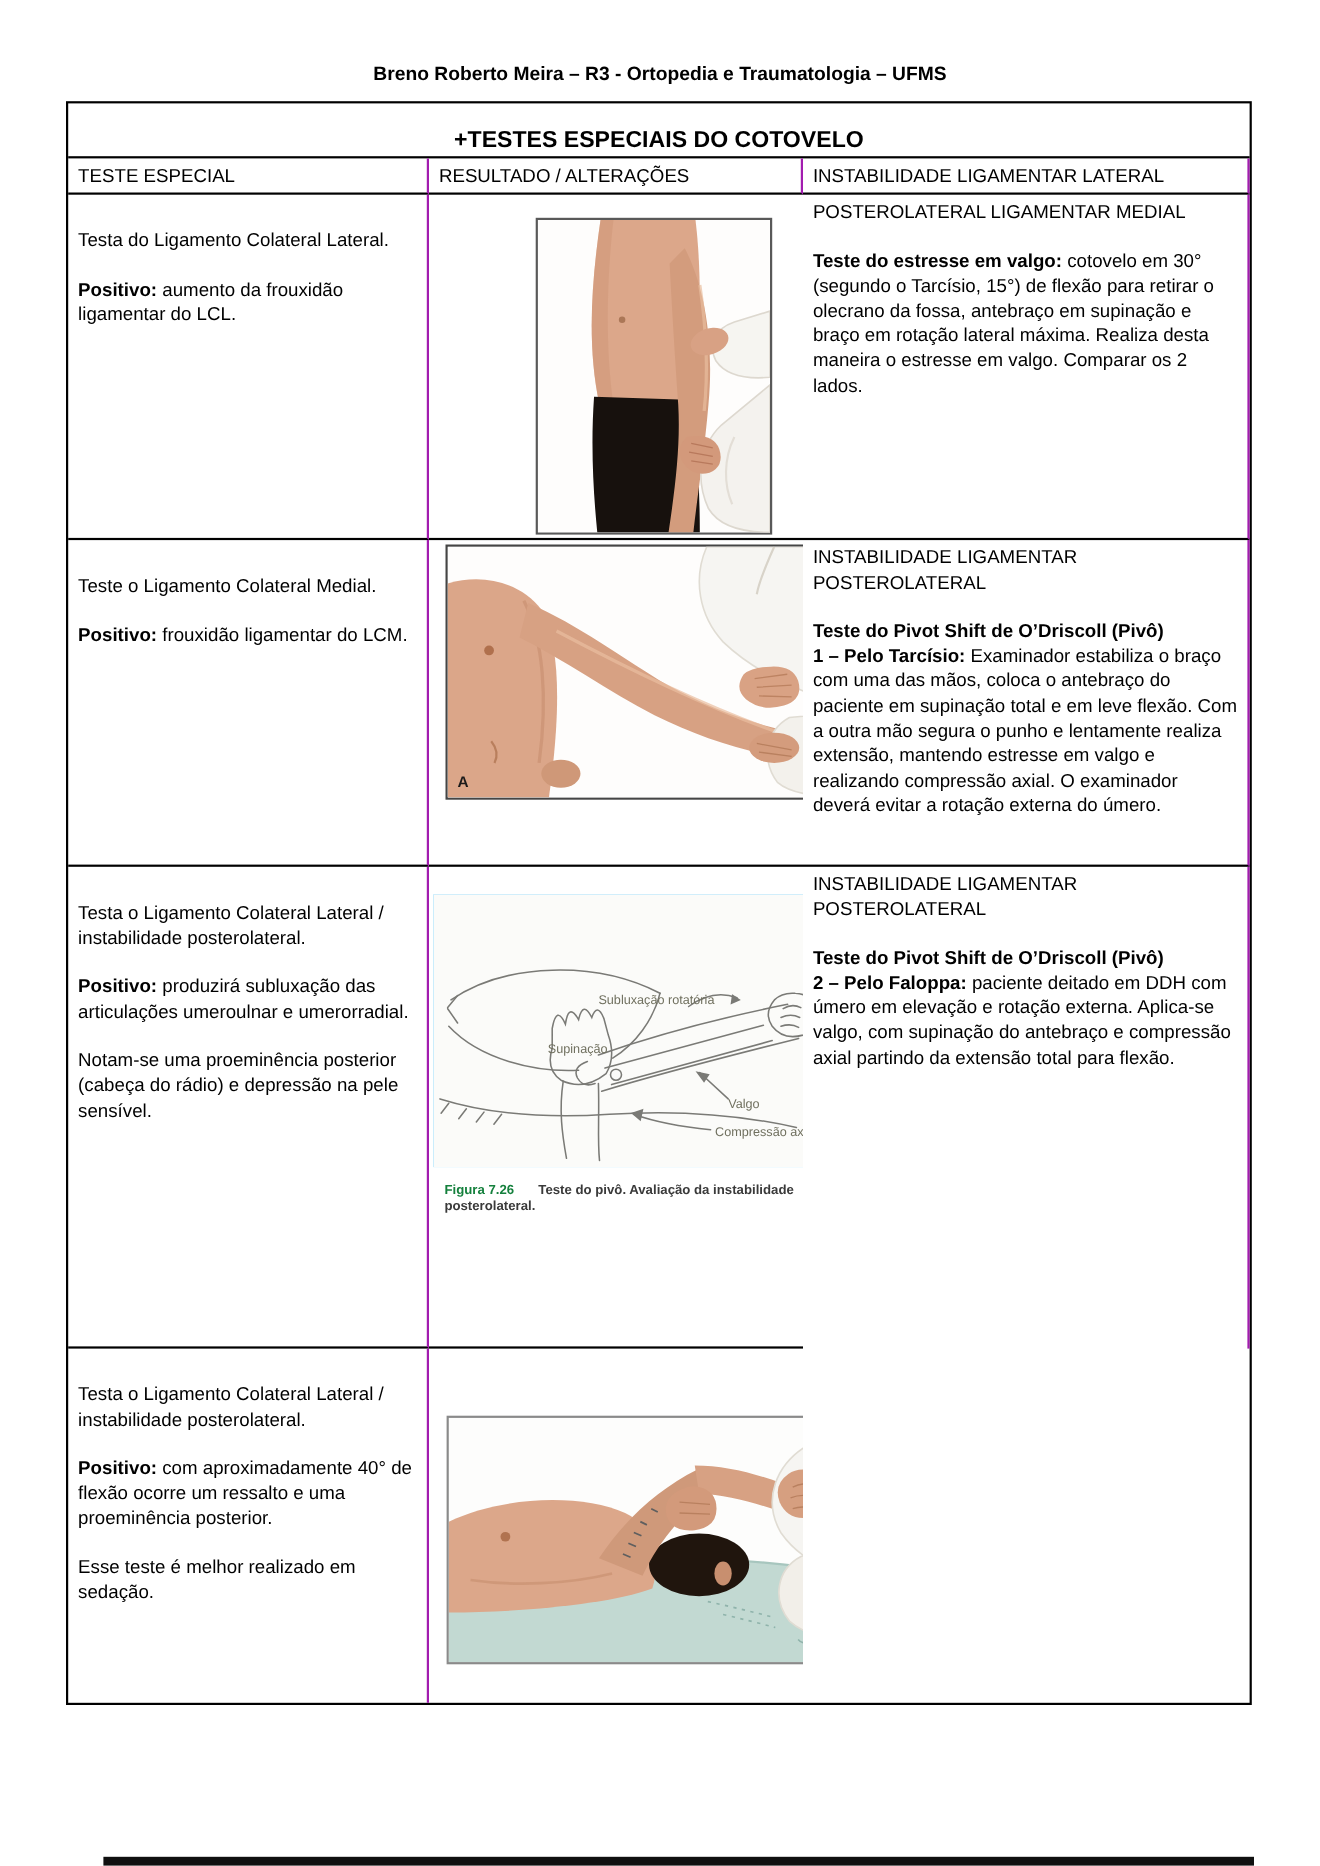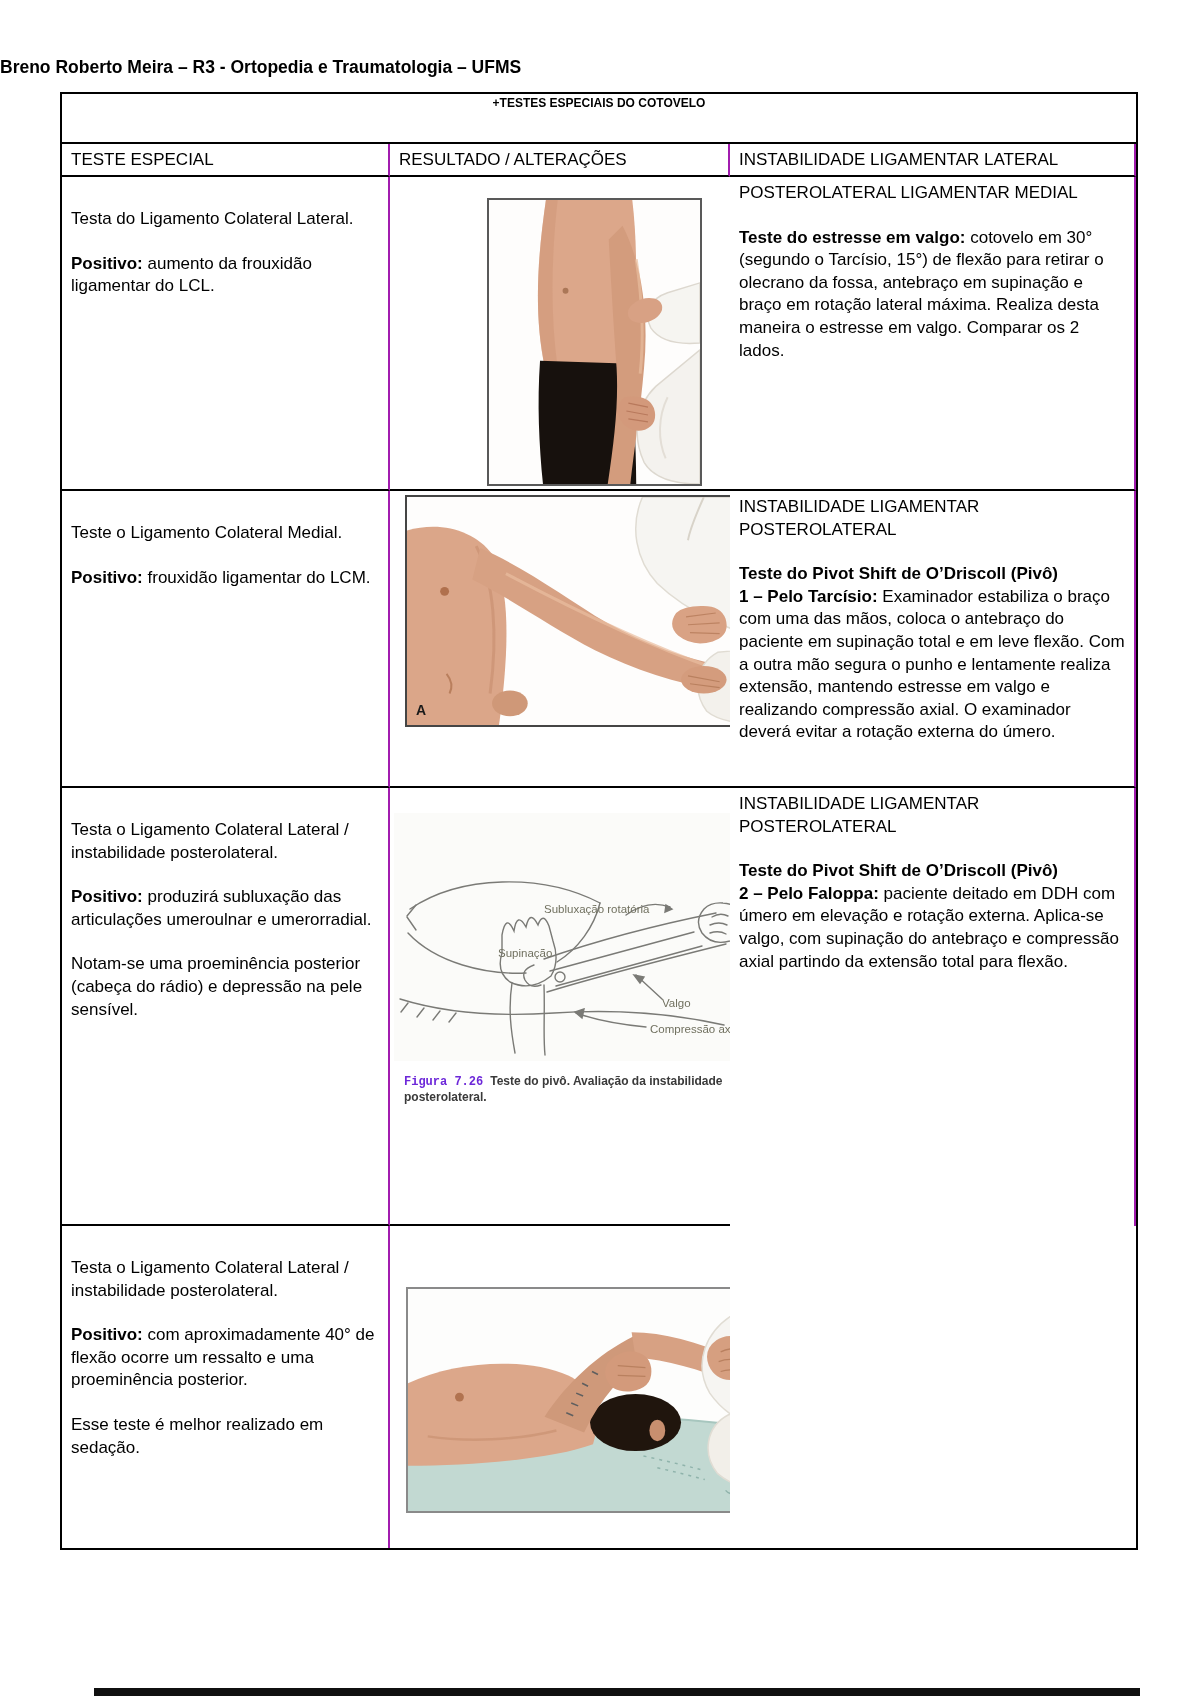--- a/index.html
+++ b/index.html
@@ -3,54 +3,54 @@
 <meta charset="utf-8">
 <style>
   html,body { margin:0; padding:0; }
   body {
     width:1200px; height:1696px; background:#ffffff;
     font-family:"Liberation Sans", sans-serif; color:#000;
     position:relative; overflow:hidden;
   }
   .page-header {
     position:absolute; top:57px; left:0; width:1200px;
-    font-weight:bold; font-size:17.5px;
+    text-align:center; font-weight:bold; font-size:17.5px;
   }
   .doc-table {
     position:absolute; left:60px; top:92px; width:1078px; height:1458px;
     border:2px solid #000; box-sizing:border-box;
     display:grid;
     grid-template-columns:328px 340px 406px;
     grid-template-rows:50px 33px 314px 297px 438px 322px;
   }
   .cell {
     box-sizing:border-box; border-right:2px solid #a21caf; border-bottom:2px solid #000;
     padding:5px 9px; font-size:17px; line-height:1.33; position:relative; overflow:hidden;
   }
   .cell.lastcol { border-right:none; }
   .cell.lastrow { border-bottom:none; }
-  .title-cell { grid-column:1 / 4; text-align:center; font-weight:bold; padding-top:2px; font-size:12px; }
+  .title-cell { grid-column:1 / 4; text-align:center; font-weight:bold; padding-top:20px; font-size:21px; }
   .colhead { padding-top:5px; }
   .p { margin:0; }
   .p-gap { margin:0 0 22px 0; }
   .result-first { margin-top:26px; }
   b { font-weight:bold; }
   .photo {
     position:absolute; background:#fff; border:2px solid #595959; box-sizing:border-box;
   }
   .photo svg { display:block; width:100%; height:100%; }
   .photo-label {
     position:absolute; left:9px; bottom:5px; font-weight:bold; font-size:14px; color:#1a1a1a;
   }
   .figure-box { position:absolute; background:#7dd3fc; }
   .figure-caption {
     position:absolute; left:14px; right:6px; font-size:12px; font-weight:bold; color:#3a3a3a;
     line-height:1.25;
   }
-  .figure-caption .figref { color:#6d28d9; margin-right:7px;font-family:Liberation Mono, monospace; }
+  .figure-caption .figref { color:#15803d; margin-right:22px; }
   .next-page-edge {
     position:absolute; left:94px; top:1688px; width:1046px; height:8px; background:#101010;
   }
 </style>
 </head>
 <body>
 
 <div class="page-header">Breno Roberto Meira – R3 - Ortopedia e Traumatologia – UFMS</div>
 
 <div class="doc-table">

